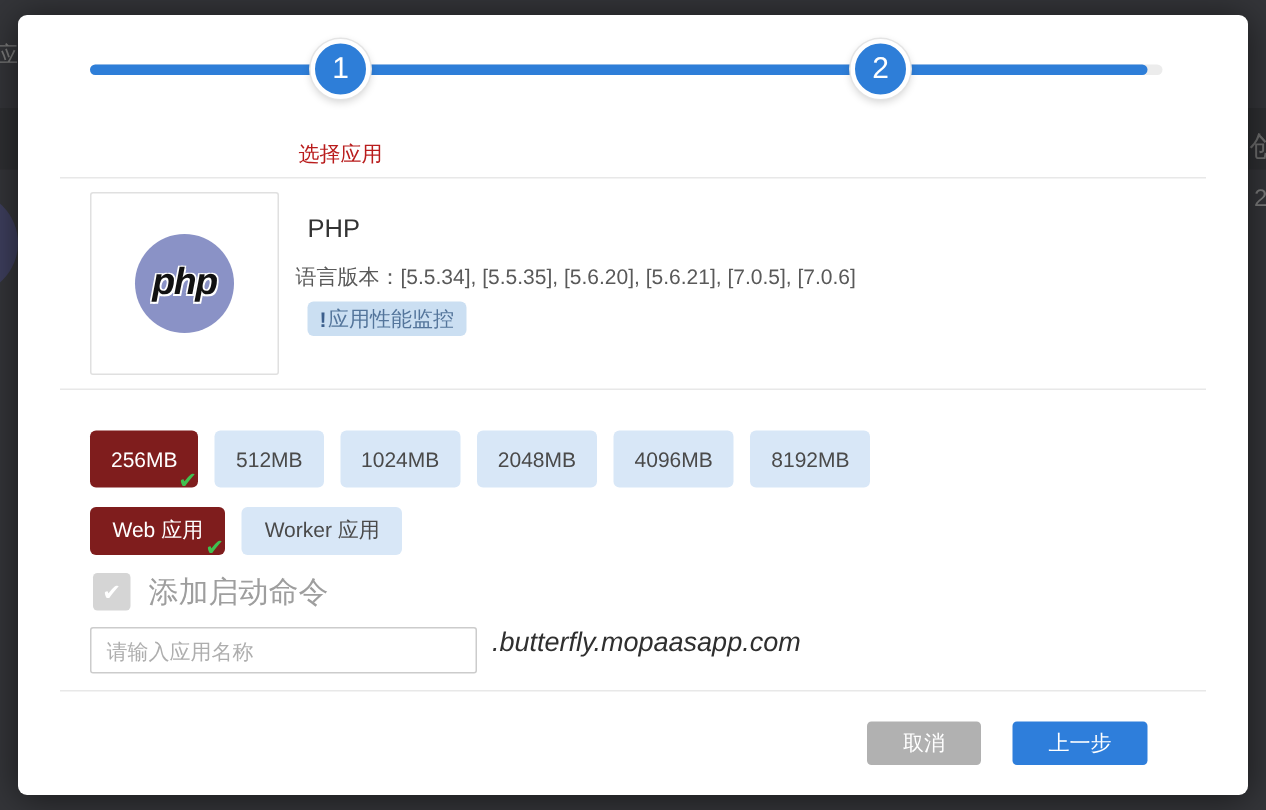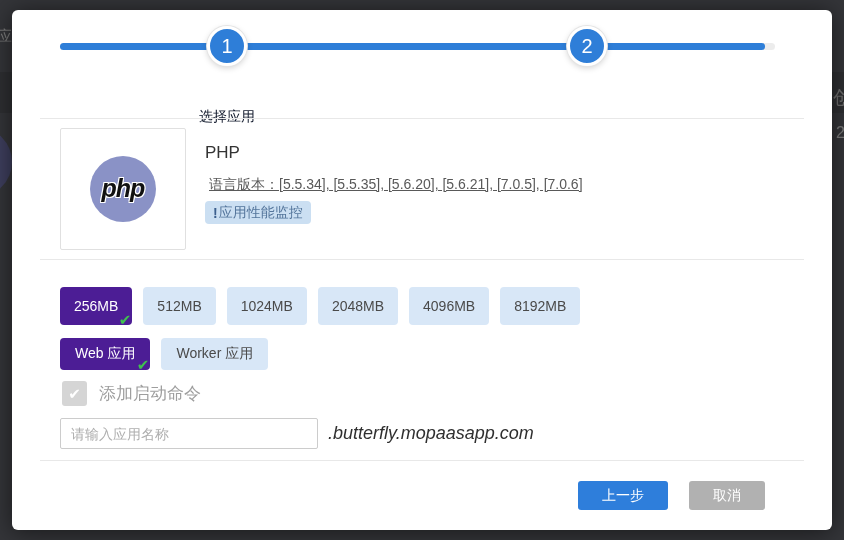--- a/index.html
+++ b/index.html
@@ -21,62 +21,62 @@
   
   .stepper { position:absolute; left:0; top:0; width:100%; height:108px; }
   .track { position:absolute; left:48px; top:33px; width:715px; height:7px; background:#ececec; border-radius:4px; }
   .bar   { position:absolute; left:48px; top:33px; width:705px; height:7px; background:#2e7ed8; border-radius:4px; }
   .step-circle { position:absolute; top:16px; width:40px; height:40px; border-radius:50%;
                  background:#2e7ed8; border:3px solid #fff;
                  box-shadow:0 0 0 1px #e4e4e4, 0 2px 6px rgba(0,0,0,.18);
                  color:#fff; font-size:20px; display:flex; align-items:center; justify-content:center; }
   .step-circle.s1 { left:195px; }
   .step-circle.s2 { left:555px; }
-  .step-label { position:absolute; top:98px; width:120px; text-align:center; color:#0f172a; font-size:14px; }
+  .step-label { position:absolute; top:84px; width:120px; text-align:center; color:#b91c1c; font-size:14px; }
   .step-label.s1 { left:155px; }
   .step-label.s2 { left:515px; }
 
   .divider { position:absolute; left:28px; right:28px; height:1px; background:#e8e8e8; }
   .div1 { top:108px; } .div2 { top:249px; } .div3 { top:450px; }
 
   
   .app-card { position:absolute; left:48px; top:118px; width:126px; height:122px;
               border:1px solid #e0e0e0; border-radius:2px; background:#fff;
               display:flex; align-items:center; justify-content:center; }
   .php-logo { width:66px; height:66px; border-radius:50%; background:#8a92c6;
               display:flex; align-items:center; justify-content:center; }
   .php-logo span { font-style:italic; font-weight:bold; font-size:25px; color:#111;
                    letter-spacing:-1px; transform:translateY(-1px);
                    text-shadow:-1px -1px 0 #fff, 1px -1px 0 #fff, -1px 1px 0 #fff, 1px 1px 0 #fff; }
   .app-title { position:absolute; left:193px; top:133px; font-size:17px; color:#333; }
-  .app-versions { position:absolute; left:197px; top:166px; font-size:14px; color:#595959;text-decoration:underline; }
+  .app-versions { position:absolute; left:185px; top:166px; font-size:14px; color:#595959; }
   .app-badge { position:absolute; left:193px; top:191px; height:23px; padding:0 8px;
                background:#cbdff2; border-radius:4px; display:inline-flex; align-items:center;
                font-size:14px; color:#54759b; }
   .app-badge .bang { font-weight:bold; color:#3c5f8d; margin-right:1px; }
 
   
   .opt-row { position:absolute; left:48px; display:flex; gap:11px; }
   .mem-row { top:277px; }
   .type-row { top:328px; }
   .opt-btn { height:38px; padding:0 14px; border:none; border-radius:4px; background:#d8e7f7;
              color:#4a4a4a; font-size:14px; font-family:inherit; cursor:pointer; position:relative; }
   .type-row .opt-btn { height:32px; padding:0 15px; }
-  .opt-btn.selected { background:#4c1d95; color:#fff; }
+  .opt-btn.selected { background:#7f1d1d; color:#fff; }
   .check-mark { position:absolute; right:1px; bottom:-4px; color:#3fc14f; font-size:15px; font-weight:bold; }
 
   
   .startup-row { position:absolute; left:50px; top:371px; display:flex; align-items:center; }
   .checkbox { width:25px; height:25px; border-radius:3px; background:#d5d5d5;
               display:flex; align-items:center; justify-content:center;
               color:#fff; font-size:15px; font-weight:bold; cursor:not-allowed; }
-  .startup-label { margin-left:12px; font-size:17px; color:#9e9e9e; }
+  .startup-label { margin-left:12px; font-size:20px; color:#9e9e9e; }
 
   
-  .name-row { position:absolute; left:48px; top:408px; display:flex; align-items:center; }
+  .name-row { position:absolute; left:48px; top:408px; display:flex; }
   .name-input { width:258px; height:31px; border:1px solid #ccc; border-radius:2px;
                 padding:0 10px; font-size:14px; color:#333; font-family:inherit; outline:none; }
   .name-input::placeholder { color:#aeaeae; }
   .domain-suffix { margin-left:10px; font-size:18px; color:#2f2f2f;font-style:italic; }
 
   
   .footer { position:absolute; left:0; top:471px; width:100%; padding-right:67px;
             display:flex; justify-content:flex-end; gap:21px; }
   .btn { height:29px; padding:0 24px; border:none; border-radius:3px; color:#fff;
          font-size:14px; font-family:inherit; cursor:pointer; }
@@ -164,17 +164,17 @@
   </div>
 
   <div class="name-row">
     <input class="name-input" type="text" placeholder="请输入应用名称" style="">
     <span class="domain-suffix">.butterfly.mopaasapp.com</span>
   </div>
 
   <div class="divider div3"></div>
 
   <div class="footer">
+    <button class="btn btn-cancel">取消</button>
     <button class="btn btn-blue">上一步</button>
-    <button class="btn btn-cancel">取消</button>
   </div>
 
 </div>
 
 </body></html>

